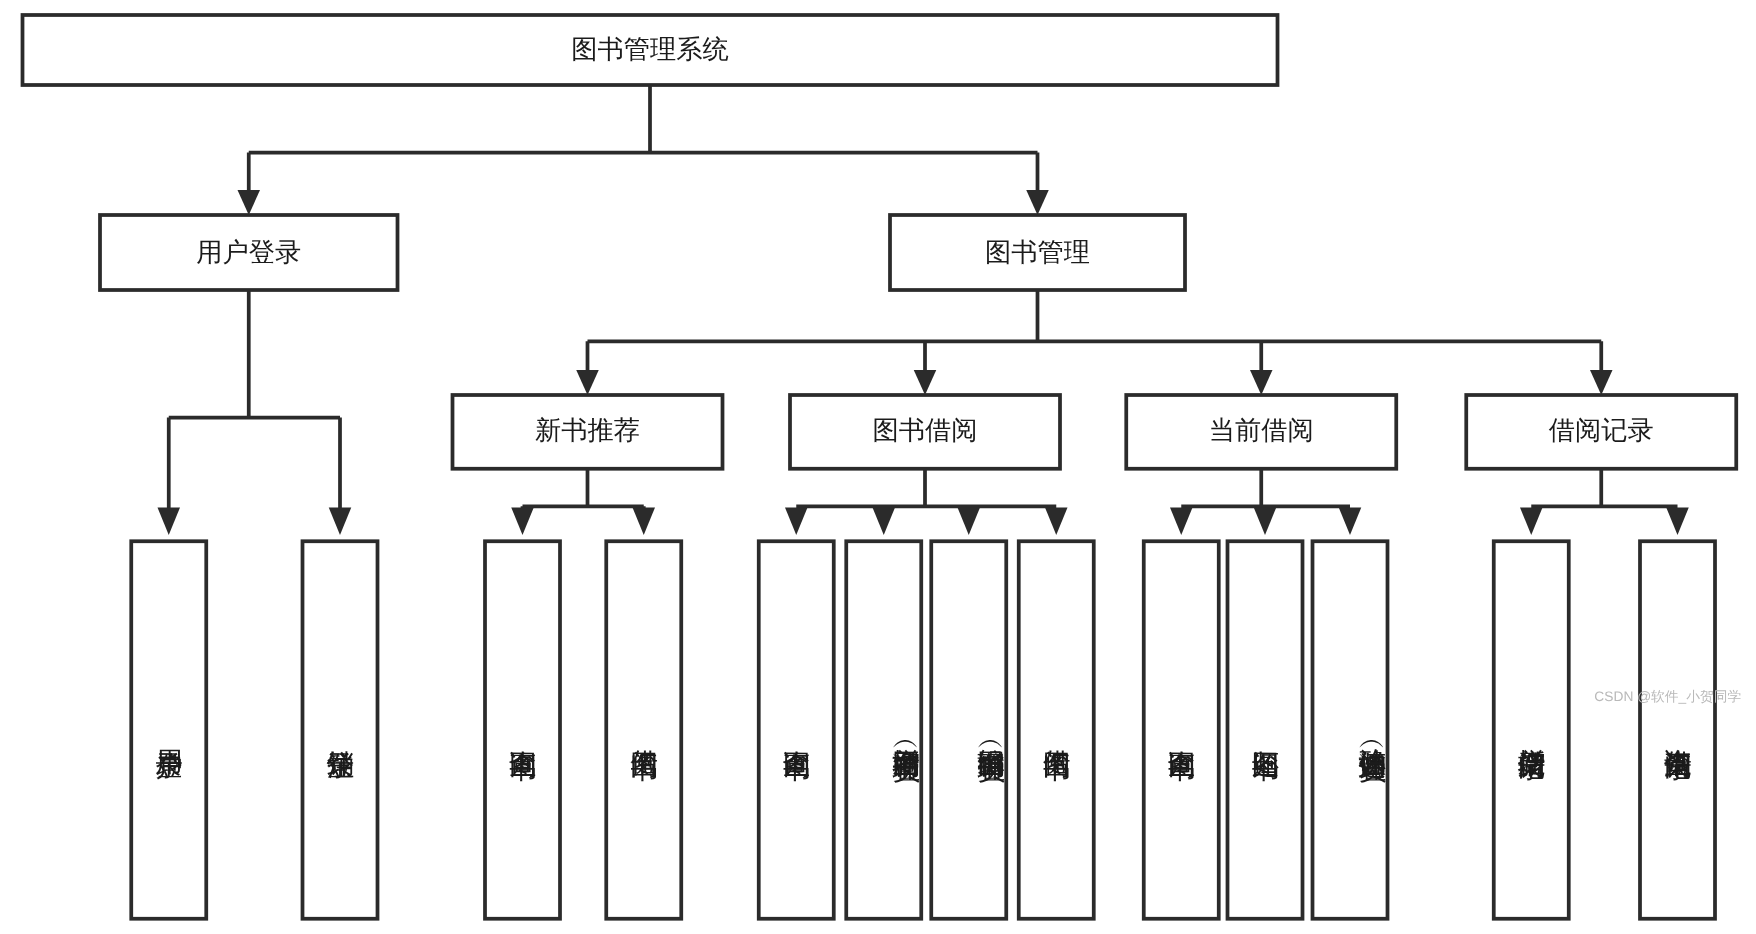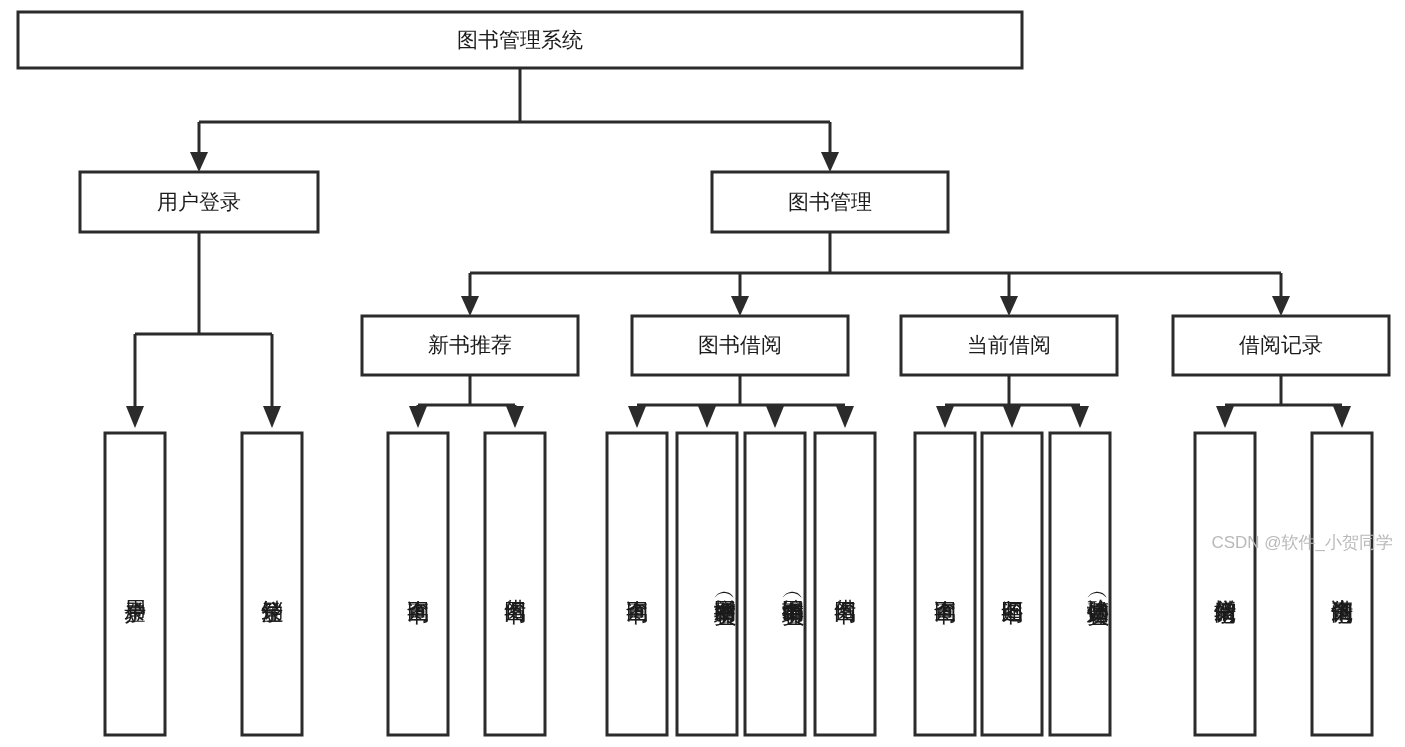--- a/index.html
+++ b/index.html
@@ -61,23 +61,23 @@
     display: flex;
     align-items: center;
     justify-content: center;
     text-align: center;
     white-space: nowrap;
     pointer-events: none;
   }
   .watermark {
     position: absolute;
     right: 12px;
-    bottom: 21px;
-    font-family: "Liberation Sans", "DejaVu Sans", sans-serif;
-    font-size: 17px;
+    bottom: 10px;
+    font-family: "Liberation Sans", "DejaVu Sans", sans-serif;
+    font-size: 11px;
     color: #b9b9b9;
     white-space: nowrap;
     margin-left: 47px;
   }
 </style>
 </head>
 <body>
 
 <div id="diagram-root">
 

